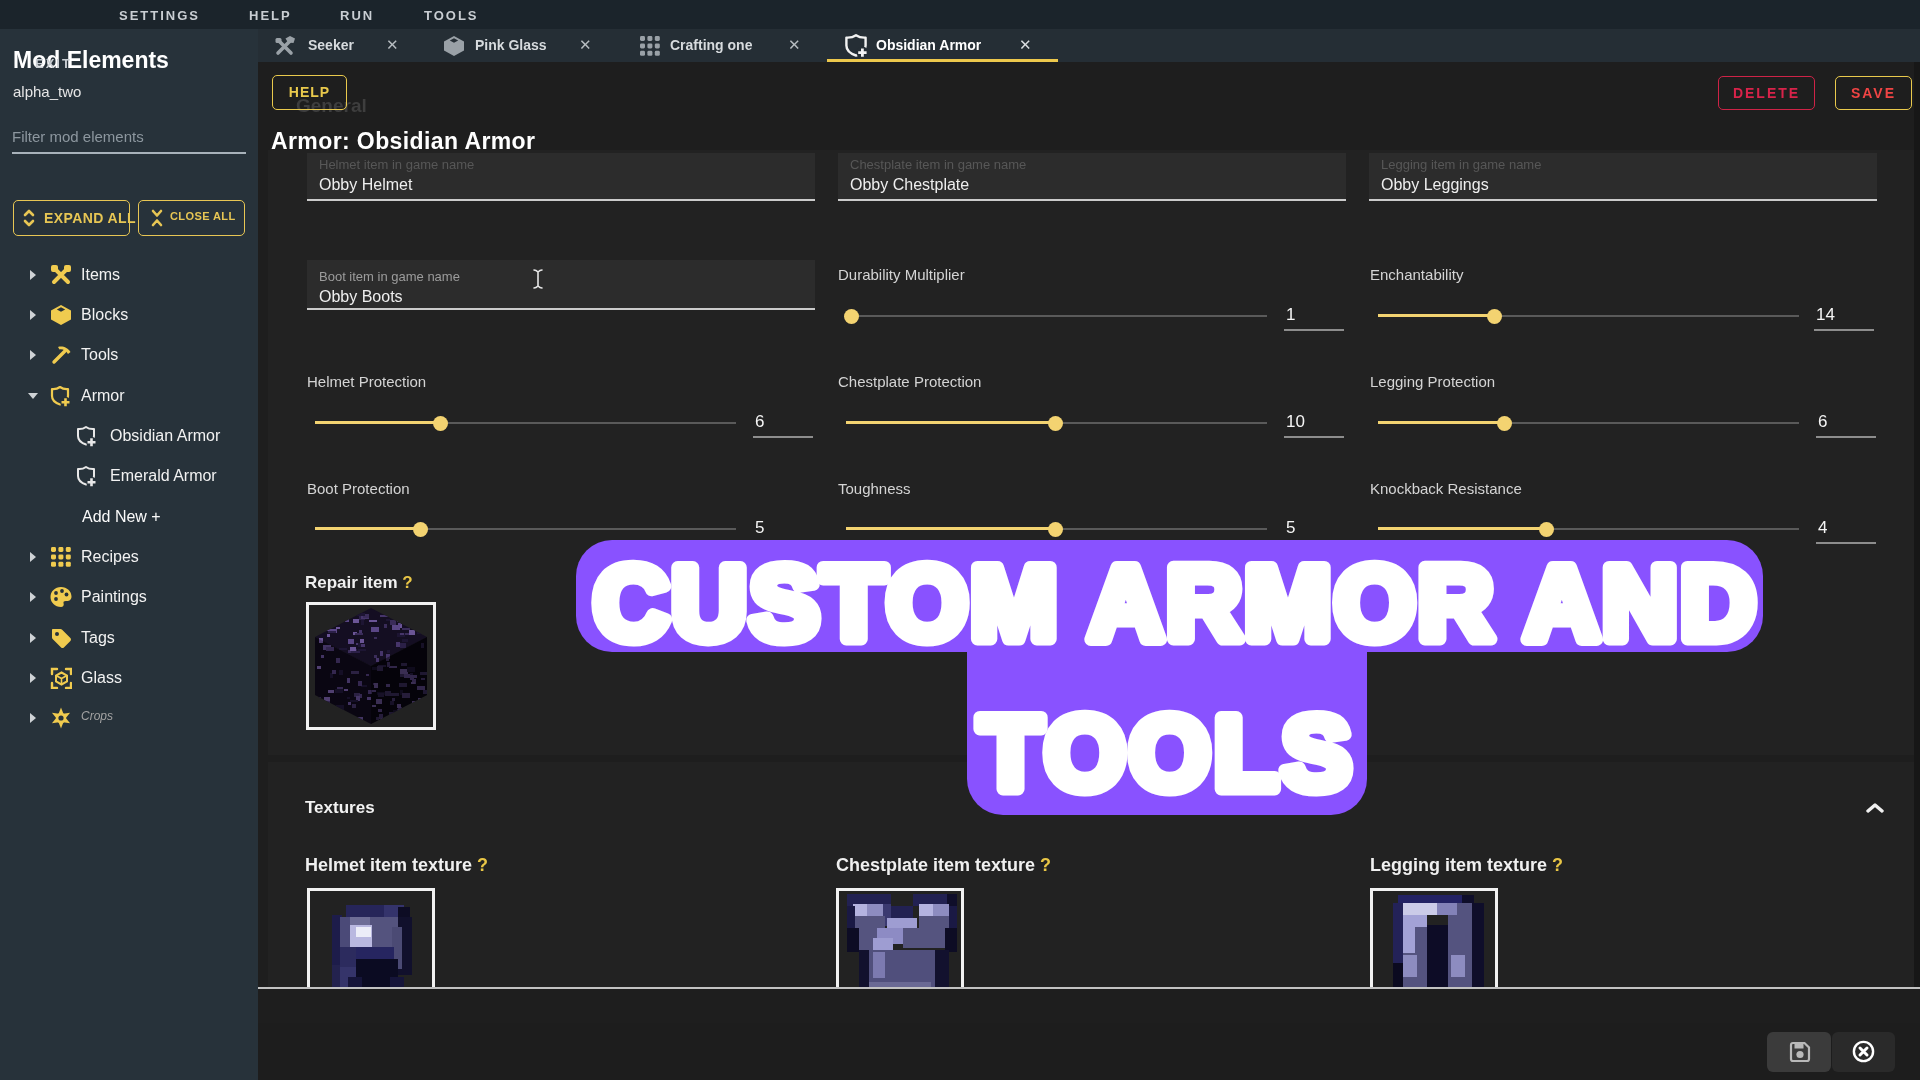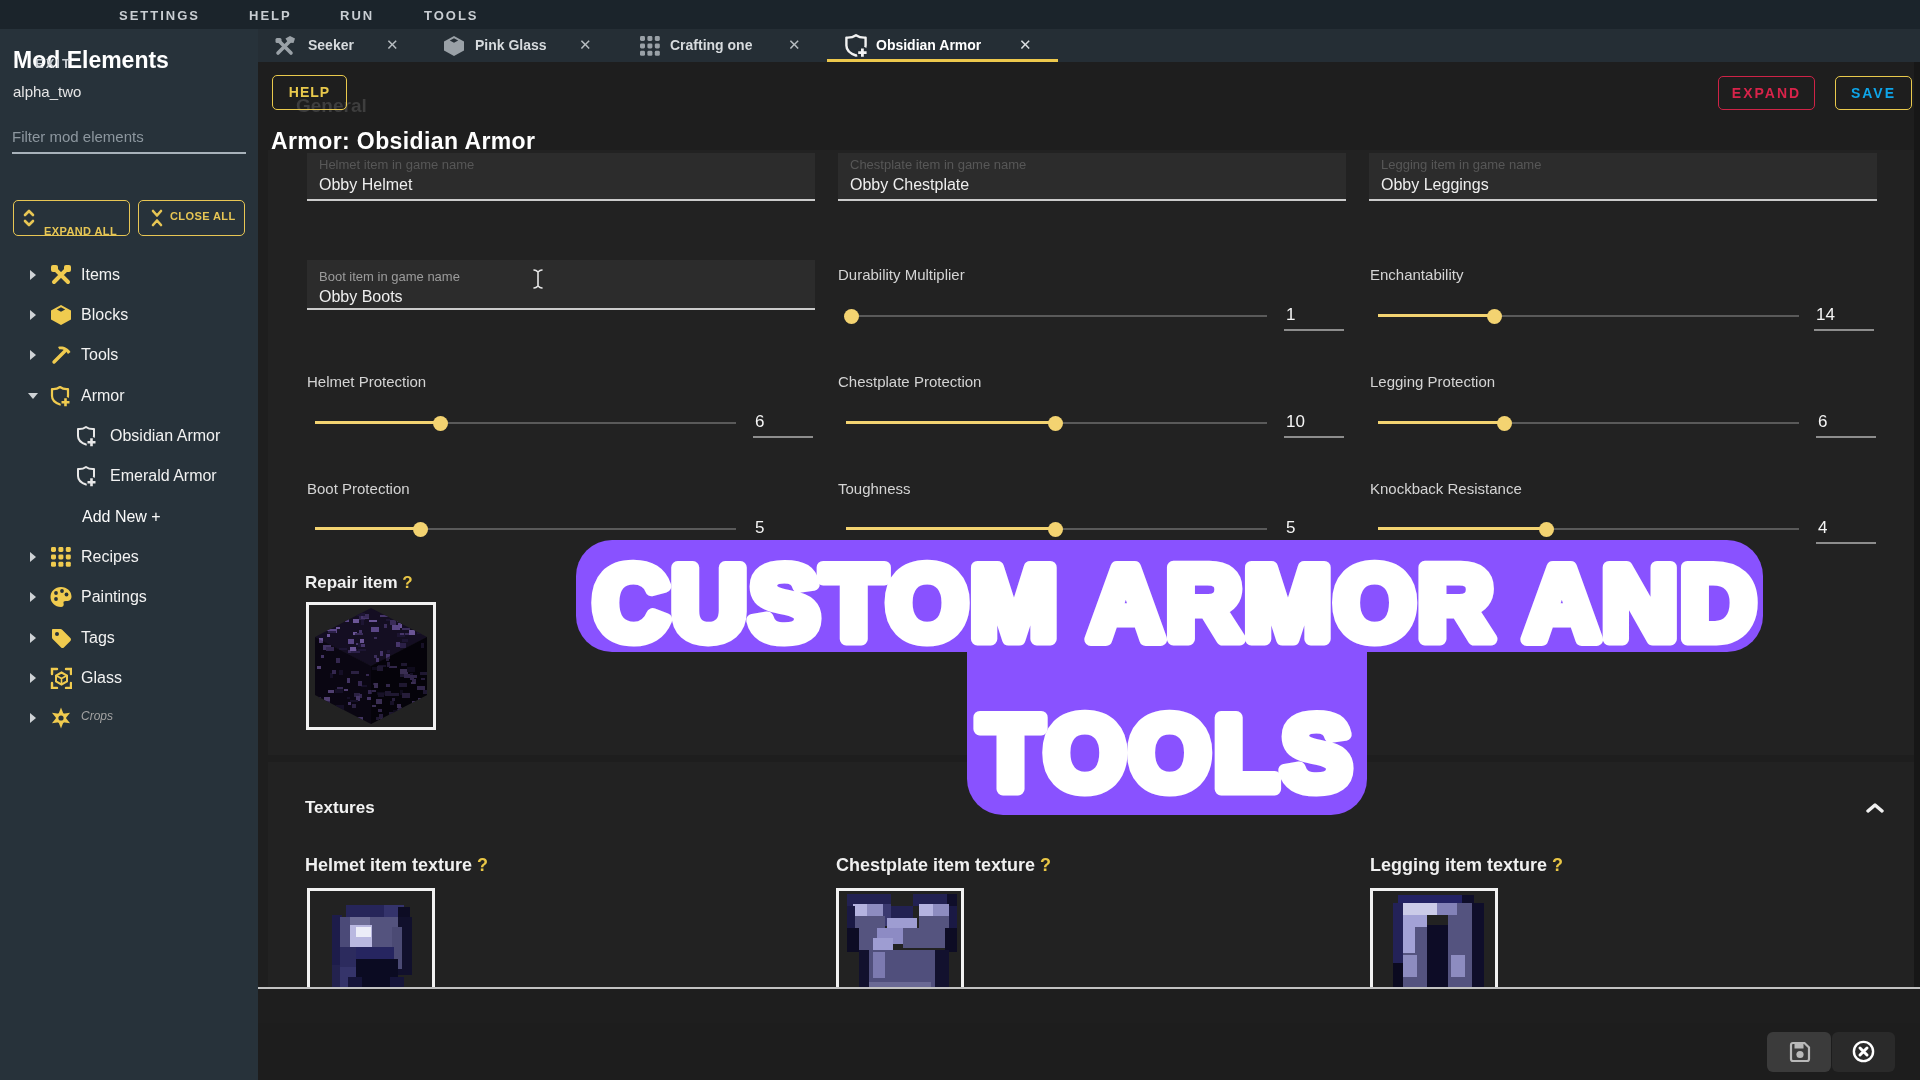--- a/index.html
+++ b/index.html
@@ -49,22 +49,22 @@
 <div id="stage">
 
   <div id="content" class="abs">
 
     <div class="panel" style="left:10px; top:88px; width:1646px; height:605px;"></div>
     <div class="panel" style="left:10px; top:700px; width:1646px; height:226px;"></div>
 
     <div class="abs" style="left:38px; top:33px; font-size:19px; font-weight:bold; color:#3e3e3e;text-align:right;">General</div>
 
     <div class="btn" style="left:14px; top:13px; width:75px; height:35px; line-height:33px; border:1.5px solid #e9c94c; color:#e9c94c; font-size:14px;">HELP</div>
-    <div class="btn" style="left:1460px; top:14px; width:97px; height:34px; line-height:32px; border:1.5px solid #cf2347; color:#d8234a; font-size:14px; letter-spacing:2px;">EXPAND</div>
-    <div class="btn" style="left:1577px; top:14px; width:77px; height:34px; line-height:32px; border:1.5px solid #e9c94c; color:#0ea5e9; font-size:14px; letter-spacing:2px;">SAVE</div>
+    <div class="btn" style="left:1460px; top:14px; width:97px; height:34px; line-height:32px; border:1.5px solid #cf2347; color:#d8234a; font-size:14px; letter-spacing:2px;">DELETE</div>
+    <div class="btn" style="left:1577px; top:14px; width:77px; height:34px; line-height:32px; border:1.5px solid #e9c94c; color:#ef4444; font-size:14px; letter-spacing:2px;">SAVE</div>
 
     <div class="abs" style="left:13px; top:66px; font-size:23px; font-weight:bold; color:#fff; letter-spacing:0.4px;">Armor: Obsidian Armor</div>
 
     <div class="fieldbox" style="left:49px; top:91px; width:508px; height:48px;"></div>
     <div class="flabel" style="left:61px; top:95px; color:#575757;">Helmet item in game name</div>
     <div class="fvalue" style="left:61px; top:114px;">Obby Helmet</div>
 
     <div class="fieldbox" style="left:580px; top:91px; width:508px; height:48px;"></div>
     <div class="flabel" style="left:592px; top:95px; color:#575757;">Chestplate item in game name</div>
     <div class="fvalue" style="left:592px; top:114px;">Obby Chestplate</div>
@@ -459,21 +459,21 @@
     <div class="abs" style="left:569px; top:30px; width:231px; height:3px; background:#edc84c;"></div>
   </div>
 
   <div id="sidebar" class="abs">
     <div class="abs" style="left:13px; top:18px; font-size:23px; font-weight:bold; color:#fff;">Mod Elements</div>
     <div class="abs" style="left:13px; top:54px; font-size:15px; color:#e6e6e6;">alpha_two</div>
     <div class="abs" style="left:12px; top:99px; font-size:15px; color:#8d979f;">Filter mod elements</div>
     <div class="abs" style="left:12px; top:123px; width:234px; height:1.5px; background:#a8b2ba;"></div>
     <div class="btn" style="left:13px; top:171px; width:117px; height:36px; border:1.5px solid #e7c654;"></div>
     <div class="btn" style="left:138px; top:171px; width:107px; height:36px; border:1.5px solid #e7c654;"></div>
-    <div class="abs" style="left:44px; top:181px; font-size:11px; font-weight:bold; color:#e7c654; letter-spacing:0.4px;margin-top:15px;">EXPAND ALL</div>
+    <div class="abs" style="left:44px; top:181px; font-size:14px; font-weight:bold; color:#e7c654; letter-spacing:0.4px;">EXPAND ALL</div>
     <div class="abs" style="left:170px; top:181px; font-size:11px; font-weight:bold; color:#e7c654; letter-spacing:0.4px;">CLOSE ALL</div>
     <div id="tree">
         <div class="arr" style="left:30px; top:241px; border-left:6px solid #cfd3d6; border-top:5px solid transparent; border-bottom:5px solid transparent;"></div>
         <svg class="abs" style="left:50px; top:235px;" width="22" height="22" viewBox="0 0 22 22">
           <path d="M4 4 L18 18 M18 4 L4 18" stroke="#f0cb4f" stroke-width="4" stroke-linecap="round"></path>
           <rect x="1" y="1" width="7" height="7" rx="2" fill="#f0cb4f"></rect>
           <rect x="14" y="1" width="7" height="7" rx="2" fill="#f0cb4f"></rect>
         </svg>
         <div class="abs" style="left:81px; top:237px; font-size:16px; color:#f2f2f2;">Items</div>
         <div class="arr" style="left:30px; top:281px; border-left:6px solid #cfd3d6; border-top:5px solid transparent; border-bottom:5px solid transparent;"></div>

